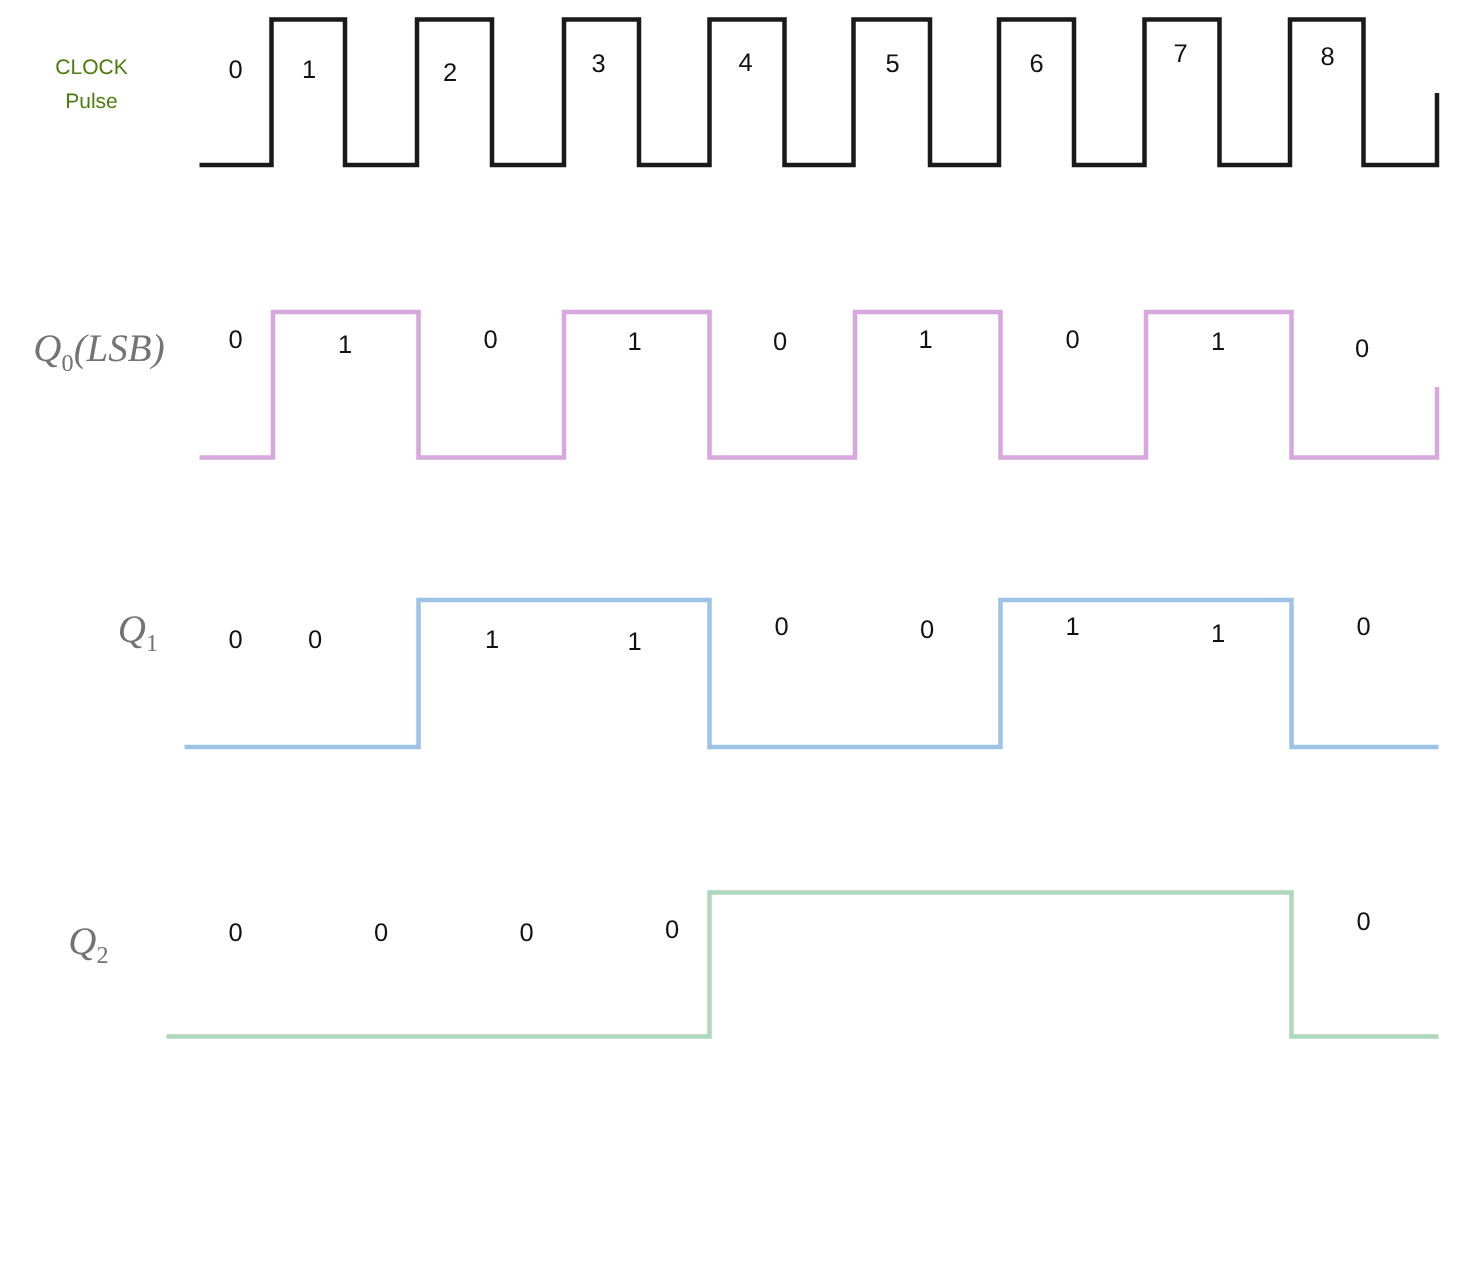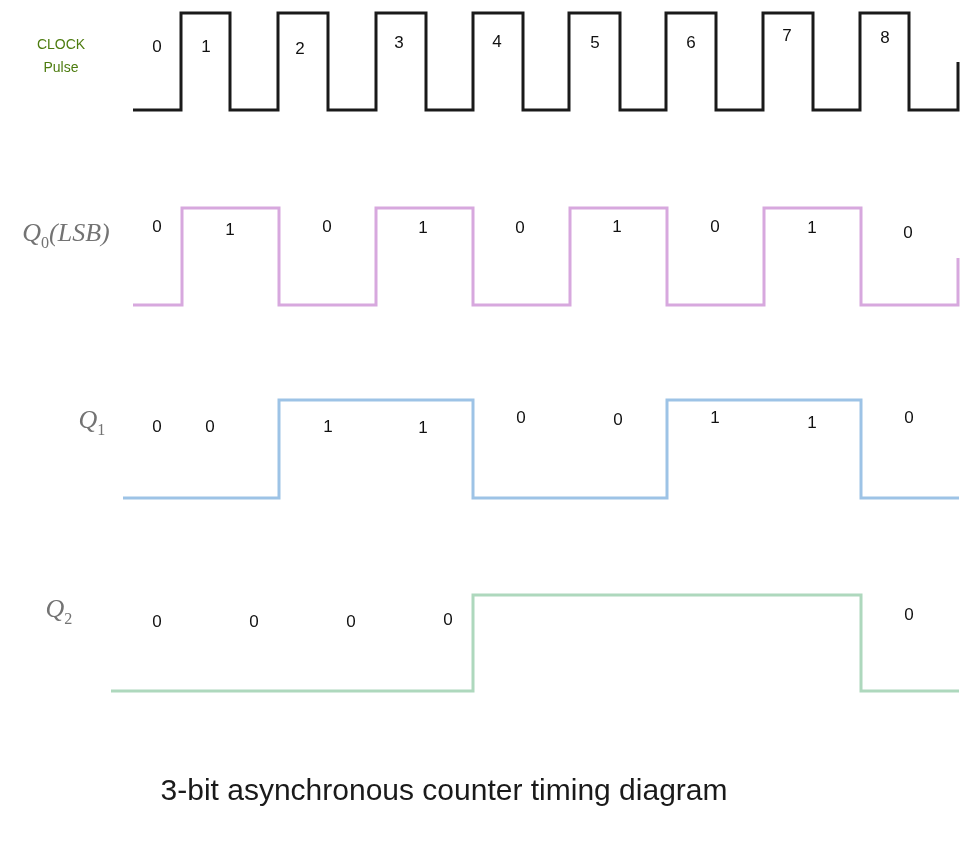--- a/index.html
+++ b/index.html
@@ -27,21 +27,21 @@
   }
   .math {
     font-family: "Liberation Serif", serif;
     font-style: italic;
     font-size: 26px;
     color: #737373;
   }
   .math sub { font-size: 0.62em; font-style: normal; }
   .q0-label { left: 66px; top: 235px; }
   .q1-label { left: 59px; top: 422px; margin-left: 33px; }
-  .q2-label { left: 59px; top: 611px; text-align: right; }
+  .q2-label { left: 59px; top: 630px; text-align: right; }
   .vlabel {
     position: absolute;
     transform: translate(-50%, -50%);
     font-size: 17px;
     color: #111111;
     white-space: nowrap;
   }
   .title {
     position: absolute;
     left: 444px; top: 790px;
@@ -102,15 +102,14 @@
       <span class="vlabel" style="left: 715px; top: 418px;">1</span>
       <span class="vlabel" style="left: 812px; top: 423px;">1</span>
       <span class="vlabel" style="left: 909px; top: 418px;">0</span>
       <span class="vlabel" style="left: 157px; top: 622px;">0</span>
       <span class="vlabel" style="left: 254px; top: 622px;">0</span>
       <span class="vlabel" style="left: 351px; top: 622px;">0</span>
       <span class="vlabel" style="left: 448px; top: 620px;">0</span>
       <span class="vlabel" style="left: 909px; top: 615px;">0</span>
     </div>
 
-  <div class="title">3-bit asynchronous counter timing diagram</div>
 
 </div>
 
 </body></html>

